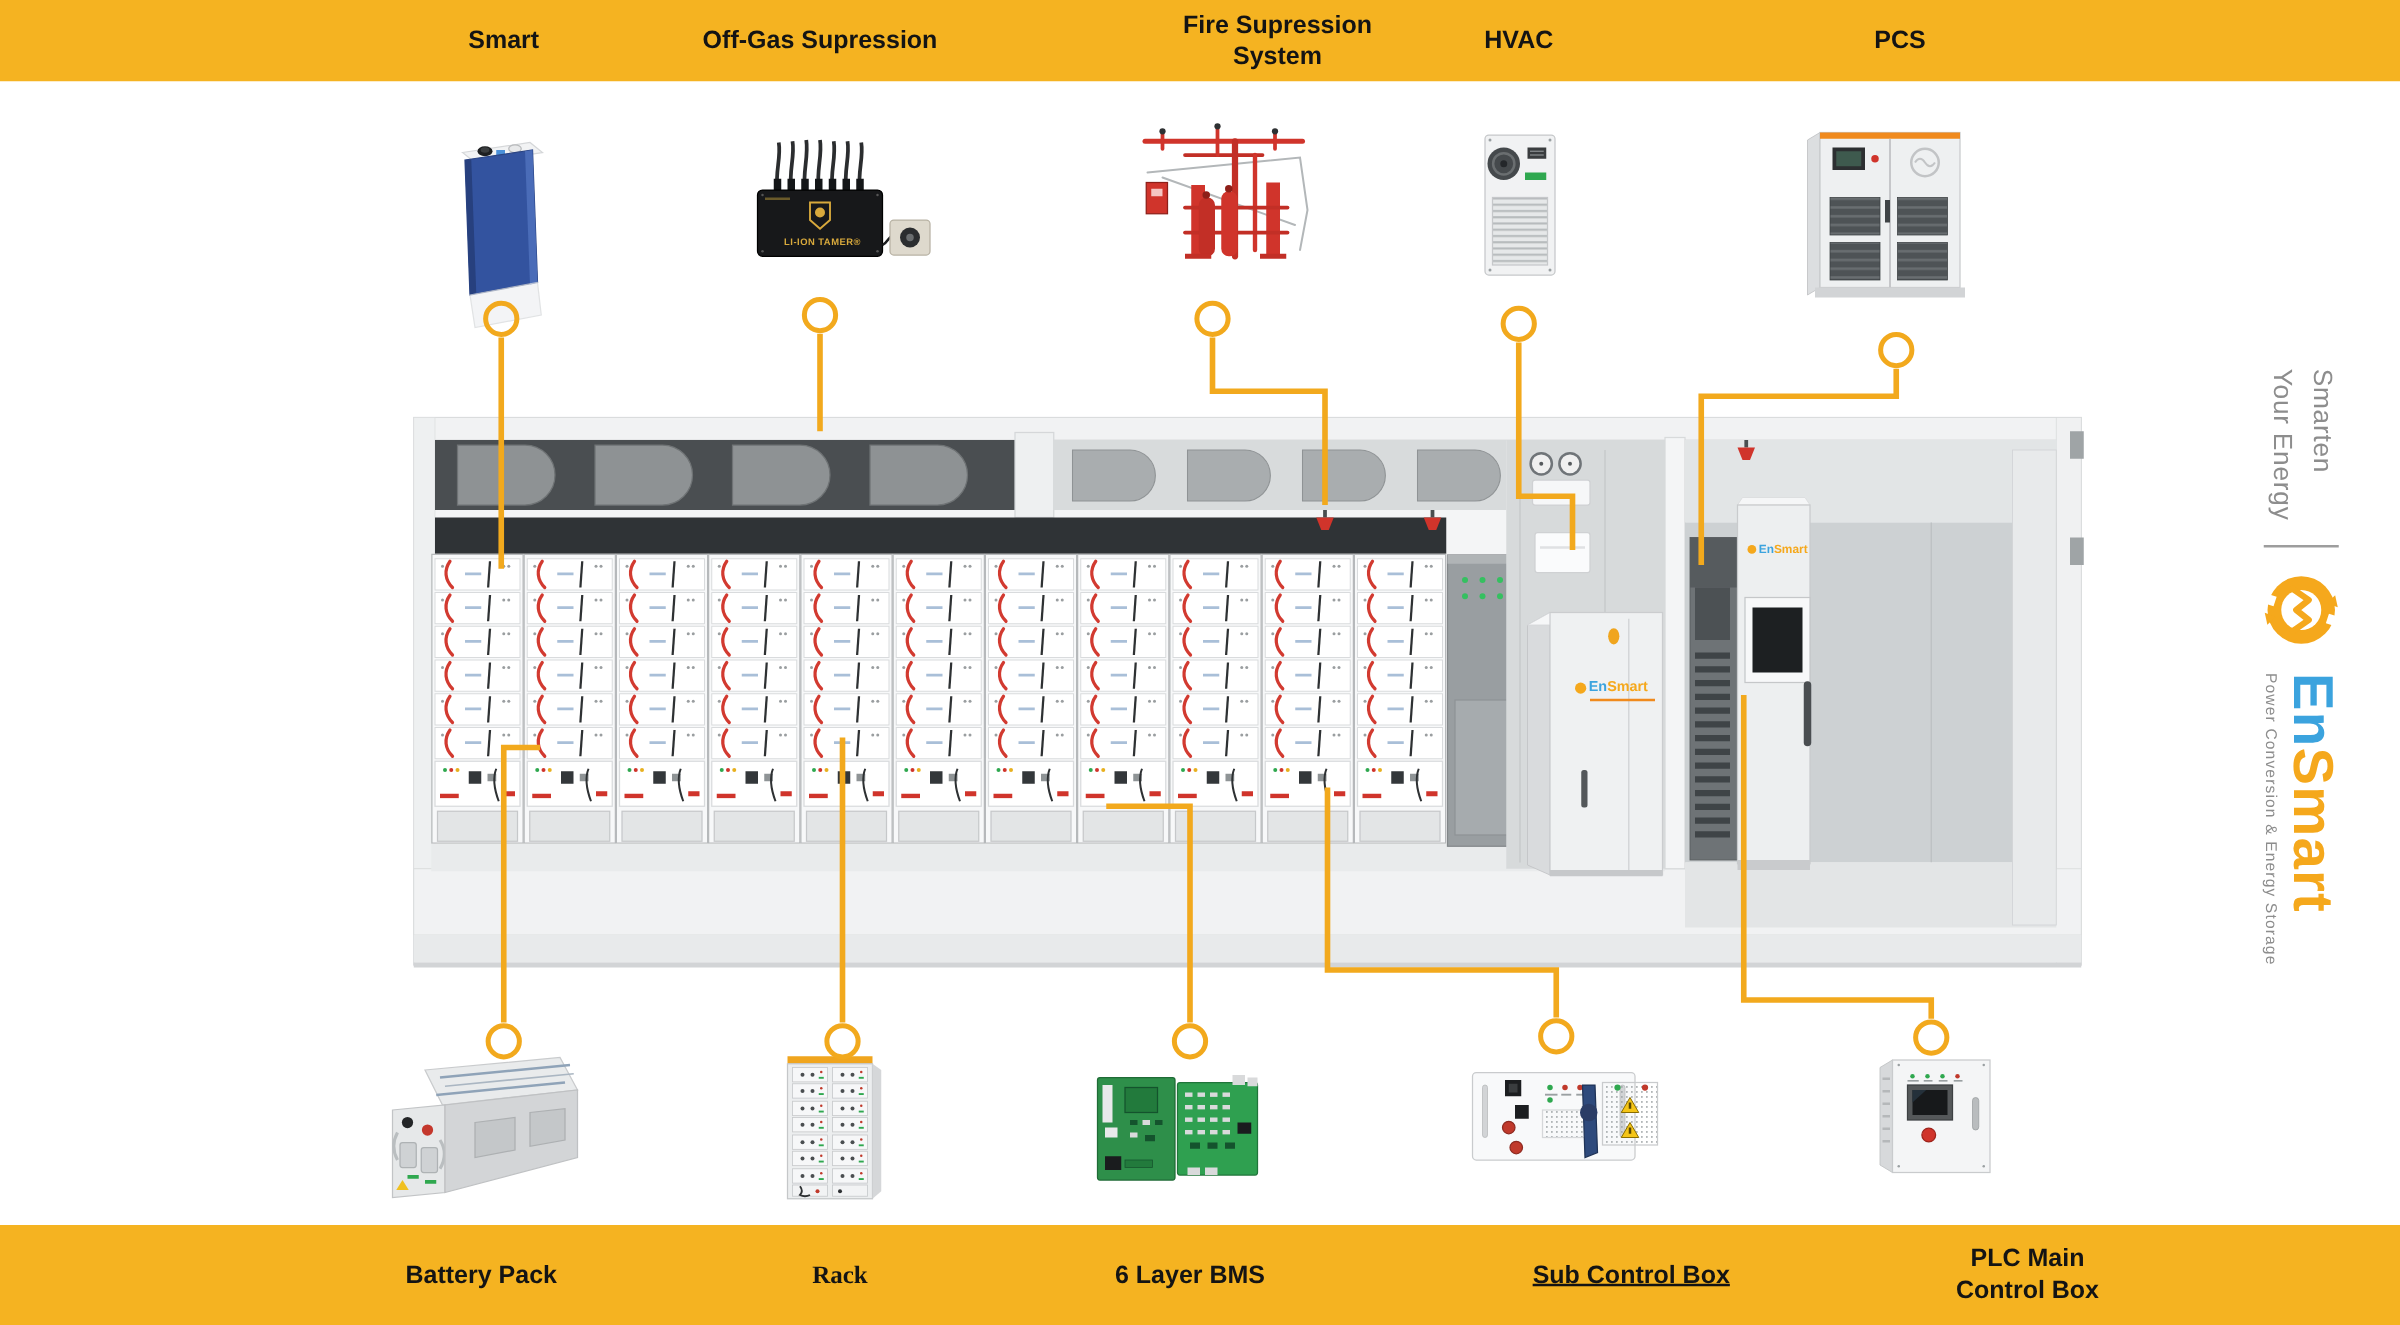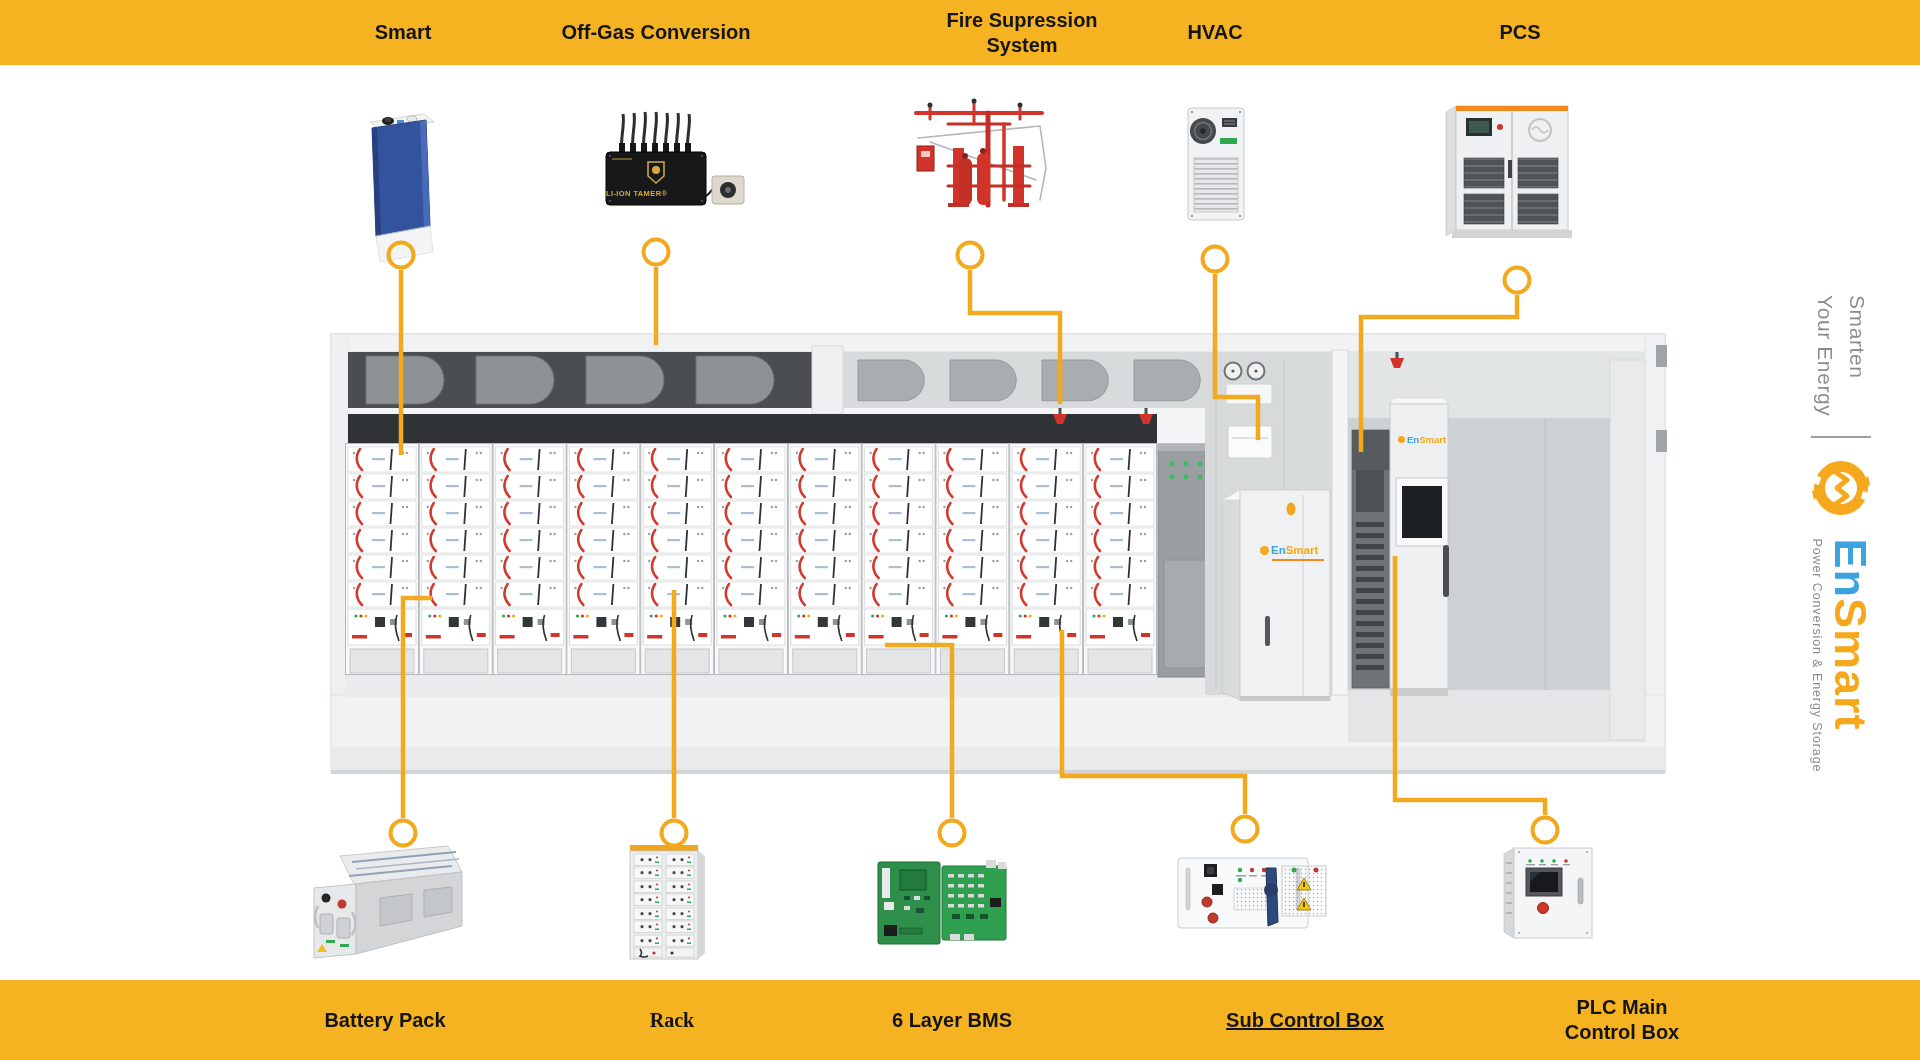--- a/index.html
+++ b/index.html
@@ -27,21 +27,21 @@
   .brand-subtitle{font-size:12.5px;color:#8d8d8d;letter-spacing:.9px;margin-top:4px;}
   
   .mini-ensmart{position:absolute;font-weight:bold;white-space:nowrap;display:flex;align-items:center;}
   .mini-dot{display:inline-block;border-radius:50%;background:#F5A81C;margin-right:2px;}
   #mini-1{left:1260px;top:544px;font-size:11.5px;}
   #mini-1 .mini-dot{width:9px;height:9px;}
   #mini-1::after{content:"";position:absolute;left:12px;top:15px;width:52px;height:2px;background:#F08A1D;}
   #mini-2{left:1398px;top:434px;font-size:9.5px;}
   #mini-2 .mini-dot{width:7px;height:7px;}
   
-  #offgas-brand{position:absolute;left:606px;top:189px;width:104px;
+  #offgas-brand{position:absolute;left:606px;top:189px;width:104px;text-align:center;
     color:#D8A93C;font-size:7.5px;font-weight:bold;letter-spacing:.4px;}
 </style>
 </head>
 <body>
 
 <svg class="scene" width="1920" height="1060" viewBox="0 0 1920 1060">
   <defs>
 
     <g id="modrow">
       <rect x="3" y="0" width="68" height="25" fill="#ffffff" stroke="#d9dbdd" stroke-width="0.8"></rect>
@@ -514,21 +514,21 @@
       <circle cx="1545" cy="830" r="12.5" stroke-width="4"></circle>
       <polyline points="1395,556 1395,800 1545,800 1545,815"></polyline>
     </g>
   </g>
 </svg>
 
 <div class="banner" id="banner-top"></div>
 <div class="banner" id="banner-bottom"></div>
 
 <div class="banner-label top" id="tl-0">Smart</div>
-<div class="banner-label top" id="tl-1">Off-Gas Conversion</div>
+<div class="banner-label top" id="tl-1">Off-Gas Supression</div>
 <div class="banner-label top" id="tl-2">Fire Supression
 System</div>
 <div class="banner-label top" id="tl-3">HVAC</div>
 <div class="banner-label top" id="tl-4">PCS</div>
 
 <div class="banner-label bottom" id="bl-0">Battery Pack</div>
 <div class="banner-label bottom" id="bl-1">Rack</div>
 <div class="banner-label bottom" id="bl-2">6 Layer BMS</div>
 <div class="banner-label bottom" id="bl-3">Sub Control Box</div>
 <div class="banner-label bottom" id="bl-4">PLC Main

